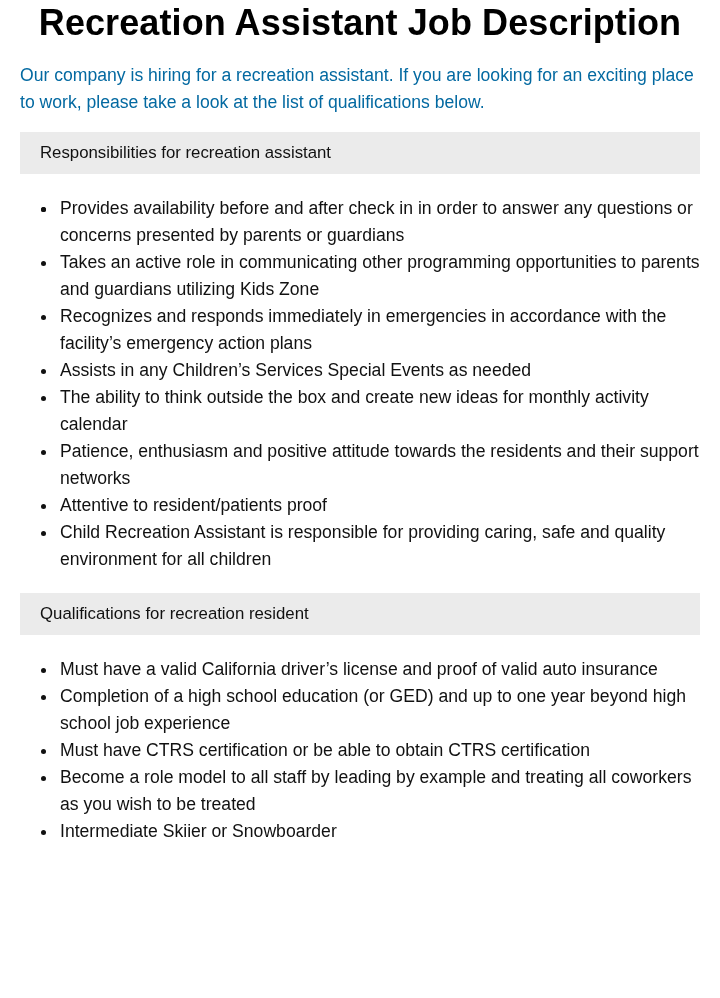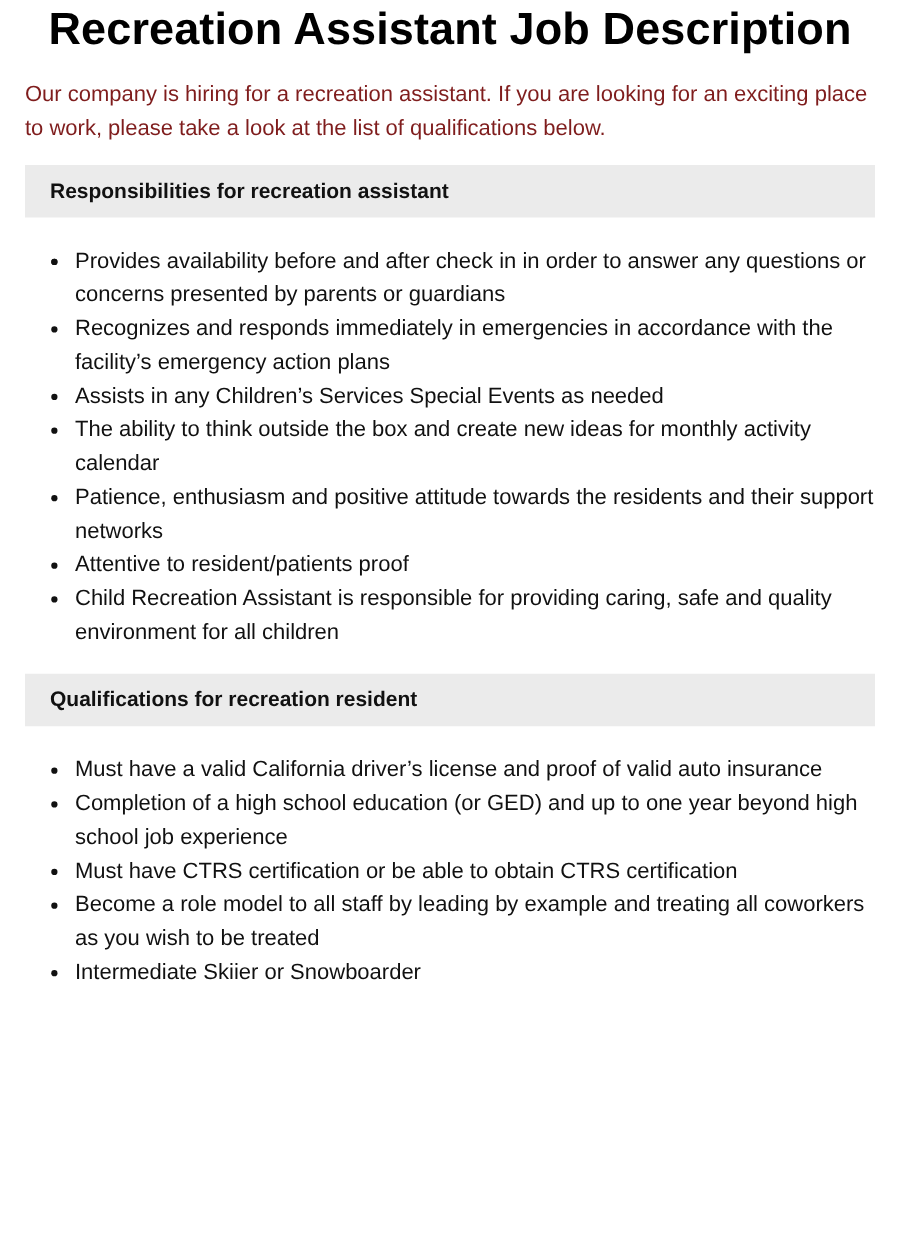--- a/index.html
+++ b/index.html
@@ -19,30 +19,30 @@
     text-align: center;
     font-size: 36px;
     font-weight: bold;
     color: #000;
     letter-spacing: 0.1px;
   }
   .intro {
     margin: 16px 0 0 0;
     font-size: 17.6px;
     line-height: 27px;
-    color: #7f1d1d;
+    color: #0369a1;
   }
   .section-header {
     margin-top: 16px;
     background: #ebebeb;
     height: 42px;
     line-height: 42px;
     padding-left: 20px;
     font-size: 16.8px;
-    font-weight: bold;
+    font-weight: normal;
     color: #111;
   }
   ul {
     list-style: none;
     margin: 0;
     padding: 0;
   }
   ul.resp { margin-top: 21px; }
   ul.qual { margin-top: 21px; }
   li {
@@ -67,20 +67,21 @@
 <body>
 
 <div class="page">
   <h1>Recreation Assistant Job Description</h1>
   <p class="intro">Our company is hiring for a recreation assistant. If you are looking for an exciting place to work, please take a look at the list of qualifications below.</p>
 
   <div class="section-header">Responsibilities for recreation assistant</div>
   <ul class="resp">
     <li><span class="bullet"></span></li>
     <li><span class="bullet"></span><span>Provides availability before and after check in in order to answer any questions or concerns presented by parents or guardians</span></li>
+    <li><span class="bullet"></span><span>Takes an active role in communicating other programming opportunities to parents and guardians utilizing Kids Zone</span></li>
     <li><span class="bullet"></span><span>Recognizes and responds immediately in emergencies in accordance with the facility’s emergency action plans</span></li>
     <li><span class="bullet"></span><span>Assists in any Children’s Services Special Events as needed</span></li>
     <li><span class="bullet"></span><span>The ability to think outside the box and create new ideas for monthly activity calendar</span></li>
     <li><span class="bullet"></span><span>Patience, enthusiasm and positive attitude towards the residents and their support networks</span></li>
     <li><span class="bullet"></span><span>Attentive to resident/patients proof</span></li>
     <li><span class="bullet"></span><span>Child Recreation Assistant is responsible for providing caring, safe and quality environment for all children</span></li>
   </ul>
 
   <div class="section-header" style="margin-top:20px">Qualifications for recreation resident</div>
   <ul class="qual">

